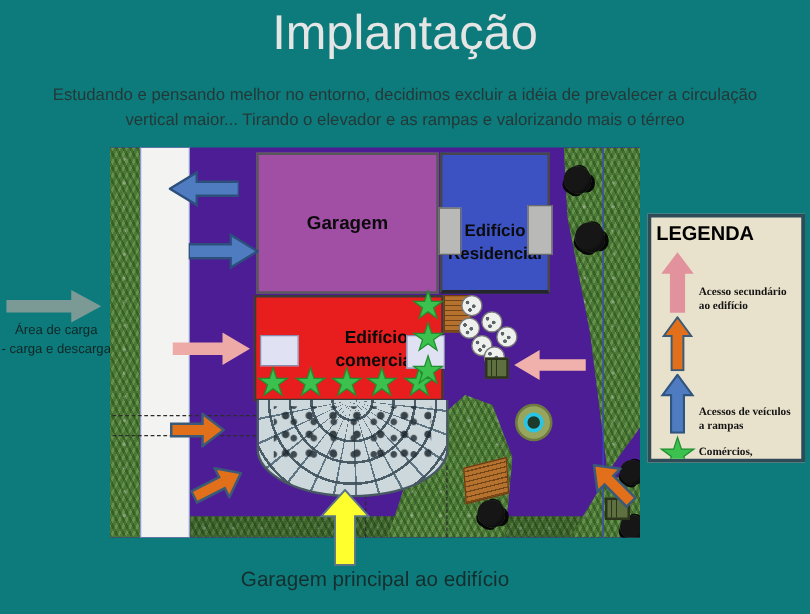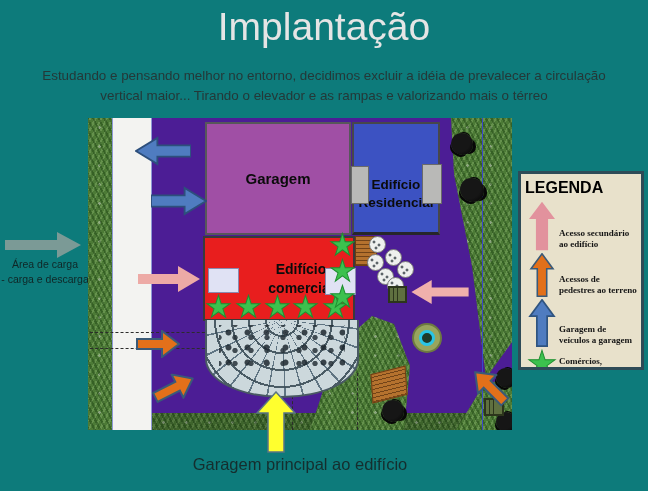--- a/index.html
+++ b/index.html
@@ -209,30 +209,29 @@
       </span>
       <span class="legend-label">Acesso secundário ao edifício</span>
     </div>
 
     <div class="legend-row">
       <span class="legend-icon">
         <svg width="26" height="44" viewBox="0 0 30 56">
             <polygon points="15,1 29,20 21,20 21,55 9,55 9,20 1,20" fill="#e2701a" stroke="#3a5a78" stroke-width="2"></polygon>
           </svg>
       </span>
-      <span class="legend-label">Acessos de pedestres ao terreno</span>
     </div>
 
     <div class="legend-row">
       <span class="legend-icon">
         <svg width="30" height="48" viewBox="0 0 30 56">
             <polygon points="15,1 29,20 21,20 21,55 9,55 9,20 1,20" fill="#4f7cc0" stroke="#2f5480" stroke-width="2"></polygon>
           </svg>
       </span>
-      <span class="legend-label">Garagem de veículos a garagem</span>
+      <span class="legend-label">Acessos de veículos a rampas</span>
     </div>
 
     <div class="legend-row">
       <span class="legend-icon legend-star">★</span>
       <span class="legend-label">Comércios, restaurantes...</span>
     </div>
   </div>
 
 </div>
 

